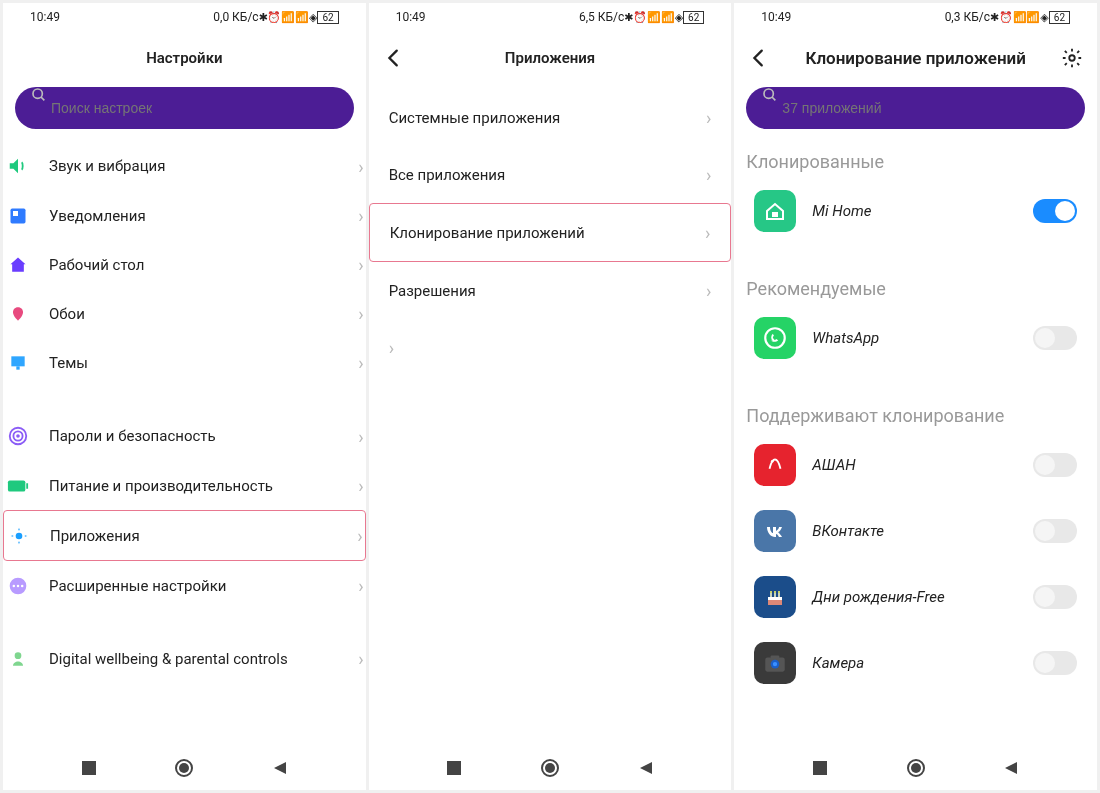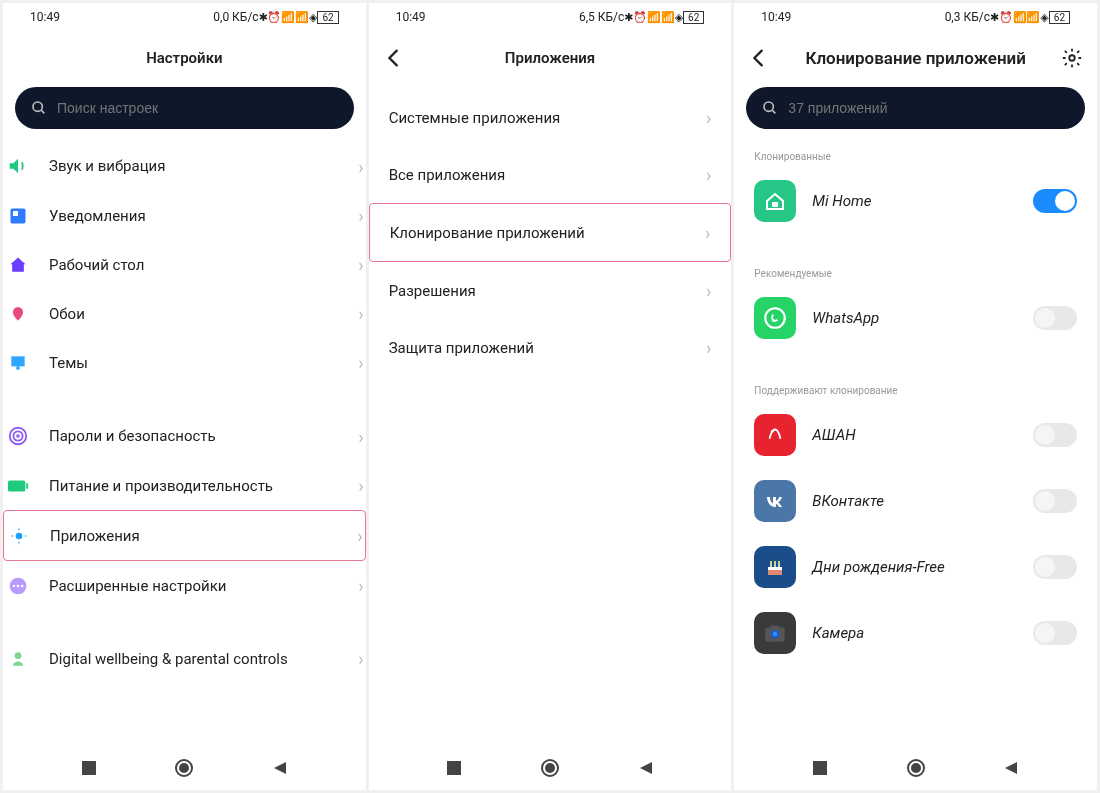--- a/index.html
+++ b/index.html
@@ -62,27 +62,26 @@
     cursor: pointer;
   }
   .gear-btn {
     position: absolute;
     right: 14px;
     cursor: pointer;
     color: #222;
   }
   .search-bar {
     margin: 6px 12px 12px;
-    background: #0f172a;
+    background: #4c1d95;
     border-radius: 22px;
     height: 42px;
     display: flex;
-    align-items: center;
     padding: 0 16px;
-    gap: 10px;
+    gap: 4px;
     color: #aaa;
   }
   .search-bar input {
     border: none;
     background: transparent;
     outline: none;
     font-size: 14px;
     color: #888;
     flex: 1;
   }
@@ -101,22 +100,22 @@
     display: flex;
     align-items: center;
     padding: 18px 20px;
     cursor: pointer;
   }
   .row-lite .label { flex: 1; font-size: 15px; color: #222; }
   .row-lite .chev { color: #bbb; font-size: 18px; }
   .highlight { border: 1.5px solid #e87890; border-radius: 4px; }
   .section-gap { height: 24px; }
   .section-header {
-    padding: 10px 20px 6px;
-    font-size: 10px;
+    padding: 10px 12px 6px;
+    font-size: 18px;
     color: #999;
   }
   .app-row {
     display: flex;
     align-items: center;
     padding: 12px 20px;
     gap: 16px;
     font-style: italic;
   }
   .app-icon {
@@ -348,21 +347,20 @@
     </div>
     <div class="row-lite highlight">
       <span class="label">Клонирование приложений</span>
       <span class="chev">›</span>
     </div>
     <div class="row-lite">
       <span class="label">Разрешения</span>
       <span class="chev">›</span>
     </div>
     <div class="row-lite">
-      <span class="label">Защита приложений</span>
       <span class="chev">›</span>
     </div>
   </div>
 
   <div class="nav-bar">
     <span class="nav-btn">
         <svg width="16" height="16">
           <rect x="1" y="1" width="14" height="14" fill="#444"></rect>
         </svg>
       </span>

